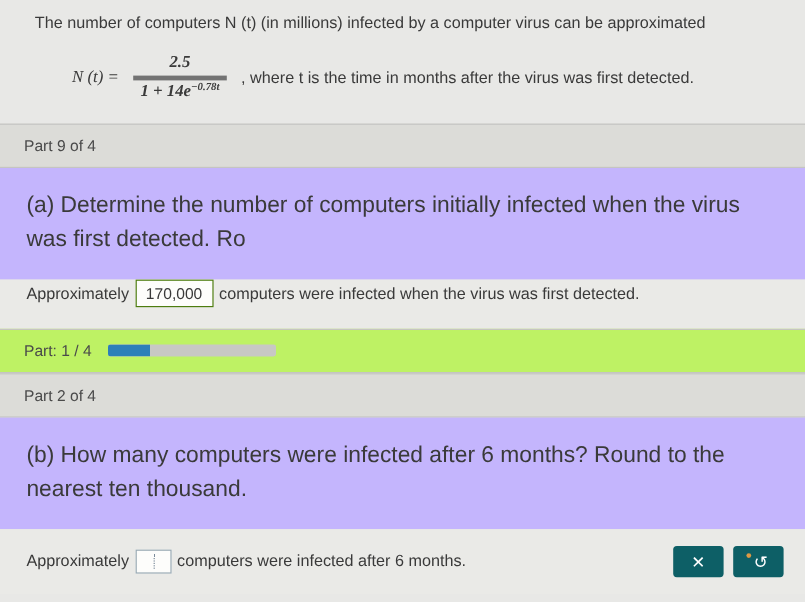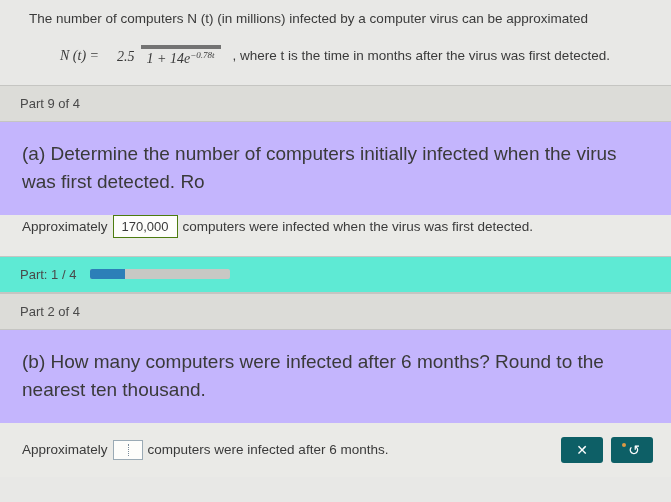--- a/index.html
+++ b/index.html
@@ -27,24 +27,25 @@
     }
     .formula {
       display: inline-flex;
       align-items: center;
       font-style: italic;
       font-family: 'Times New Roman', serif;
       font-size: 14px;
     }
     .frac {
       display: inline-flex;
-      flex-direction: row;
-      align-items: flex-end;
+      flex-direction: column;
+      align-items: center;
       vertical-align: middle;
       margin: 0 4px;
+      font-weight: bold;
     }
     .frac .num { padding: 0 6px 2px 6px; }
     .frac .den { border-top: 4px solid #737373; padding: 2px 6px 0 6px; }
     .sup { font-size: 9px; position: relative; top: -5px; }
     .section-header {
       background: #dcdcd8;
       border-top: 1px solid #c5c5c2;
       border-bottom: 1px solid #c5c5c2;
       padding: 10px 20px;
       font-size: 13px;
@@ -81,21 +82,21 @@
       border: 1px solid #9aaab5;
       position: relative;
     }
     .empty-box::after{
       content:"";
       position:absolute;
       left:50%; top:3px; bottom:3px;
       width:0; border-left:1px dotted #7a8a99;
     }
     .progress-row {
-      background: #5eead4;
+      background: #bef264;
       border-top: 1px solid #c5c5c2;
       border-bottom: 1px solid #c5c5c2;
       padding: 10px 20px;
       display: flex;
       align-items: center;
       gap: 14px;
       font-size: 13px;
       color: #4a4a4a;
     }
     .progress-bar {

